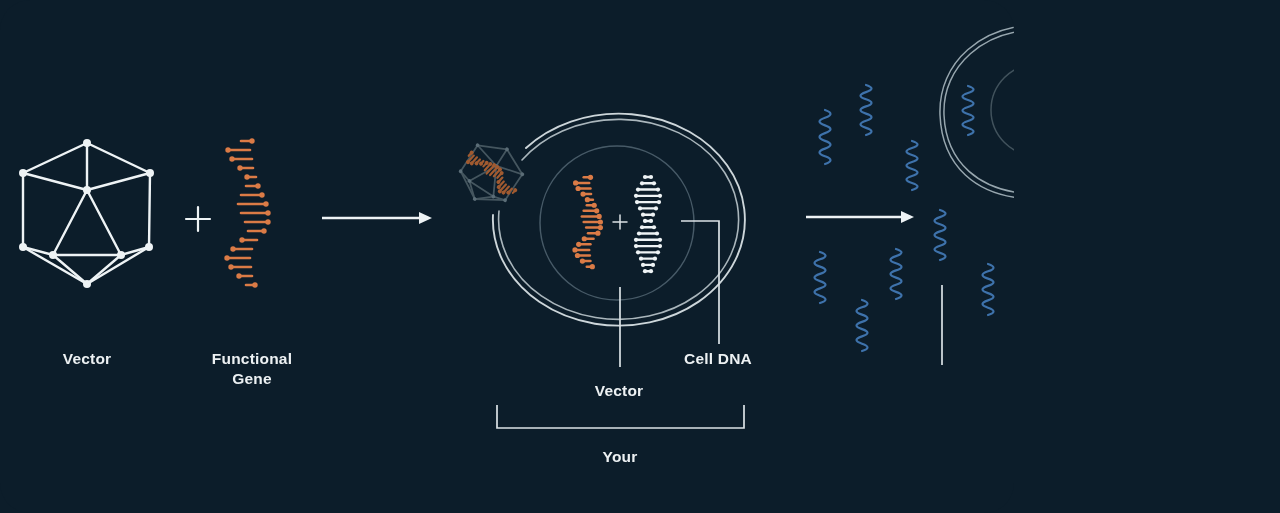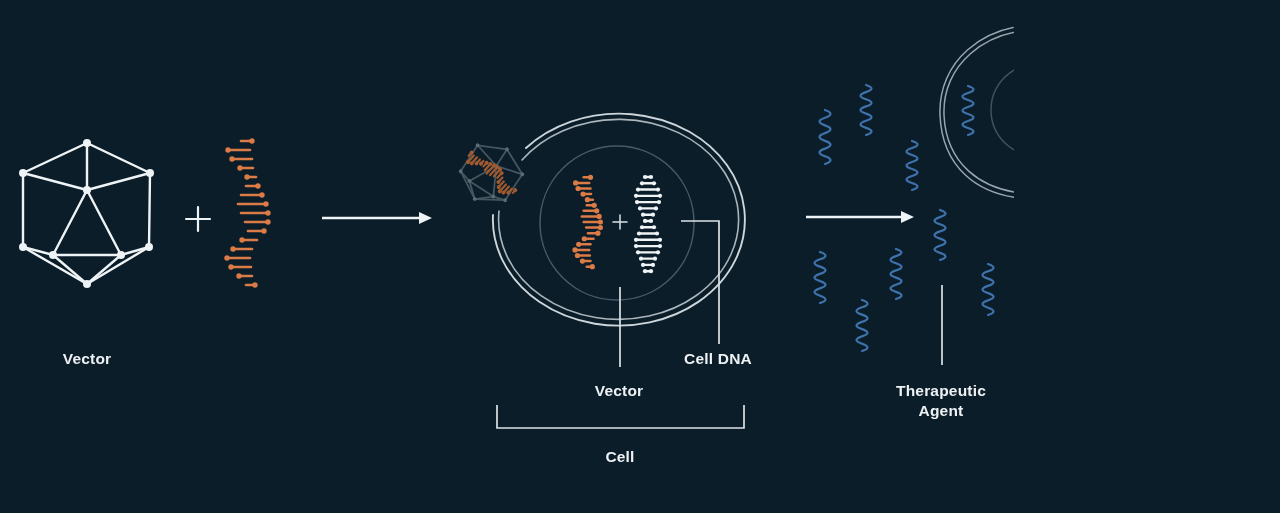--- a/index.html
+++ b/index.html
@@ -314,20 +314,20 @@
     </g>
 
     <g>
       <path class="cellr" d="M 1058 262 C 1056 209 1099 171 1159 172 C 1218 173 1258 209 1257 260 C 1256 308 1217 345 1155 344 C 1096 343 1060 310 1058 262 Z"></path>
       <path class="cellr" d="M 1062 262 C 1060 213 1101 176 1158 177 C 1214 178 1253 212 1252 260 C 1251 305 1215 340 1156 339 C 1100 338 1064 307 1062 262 Z"></path>
       <circle class="nucleus-r" cx="1158" cy="256" r="48"></circle>
     </g>
   </svg>
 
   <div class="lbl" style="left:87px;top:349px">Vector</div>
+  <div class="lbl" style="left:252px;top:349px">
+    <div>Functional</div>
+    <div>Gene</div>
+  </div>
   <div class="lbl" style="left:619px;top:381px">Vector</div>
   <div class="lbl" style="left:718px;top:349px">Cell DNA</div>
-  <div class="lbl" style="left:620px;top:447px">Cell</div>
-  <div class="lbl" style="left:941px;top:381px">
-    <div>Therapeutic</div>
-    <div>Agent</div>
-  </div>
+  <div class="lbl" style="left:620px;top:447px">Your</div>
 </div>
 
 </body></html>

